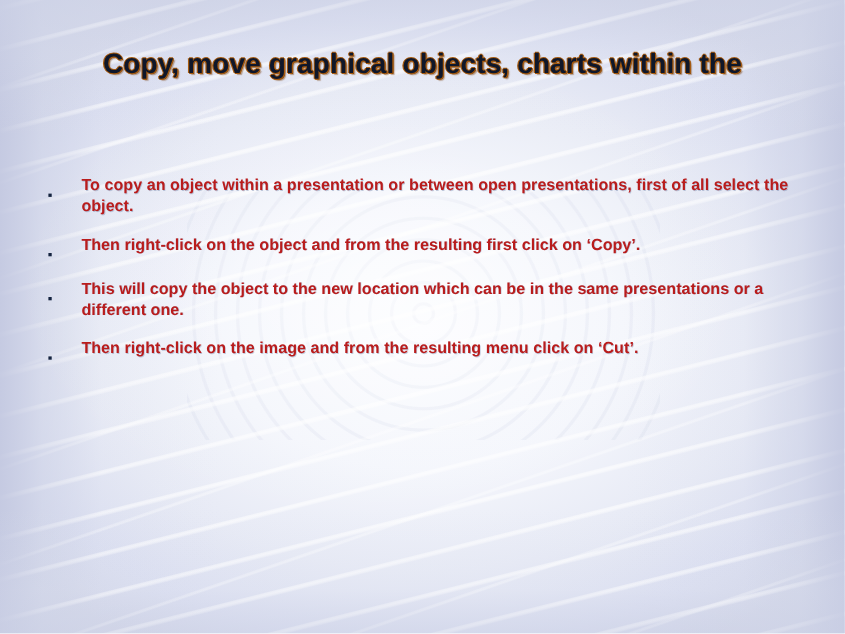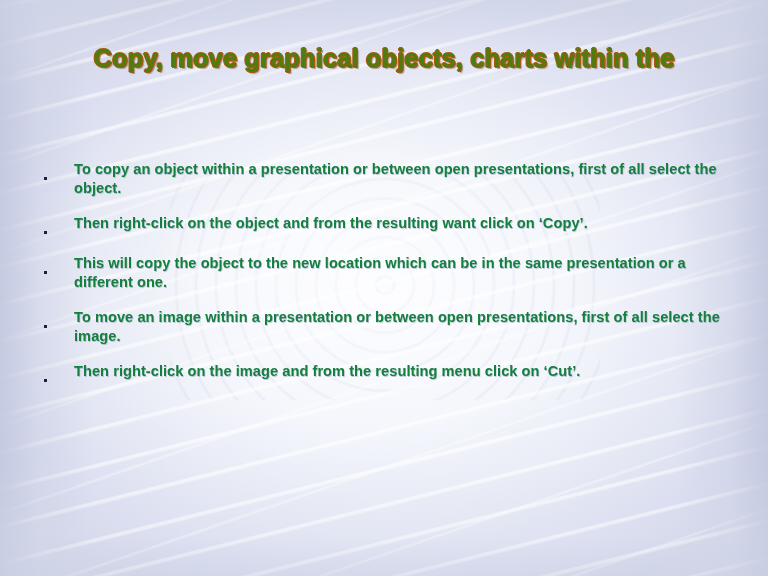--- a/index.html
+++ b/index.html
@@ -140,21 +140,21 @@
     left: 48px;
     top: 42px;
     width: 672px;
     text-align: center;
   }
 
   .title-line {
     font-size: 25.5px;
     font-weight: bold;
     line-height: 33px;
-    color: #4d7c0f;
+    color: #0f172a;
     letter-spacing: 0.1px;
     text-shadow:
        1px 0 0 #A85C10,
       -1px 0 0 #A85C10,
        0 1px 0 #A85C10,
        0 -1px 0 #A85C10,
        1px 1px 0 #8F4C0A,
        2px 2px 1px rgba(120,62,10,0.45);
   }
 
@@ -185,21 +185,21 @@
     height: 3px;
     background: #14233f;
     border-radius: 0;
   }
 
   .bullet-text {
     flex: 1 1 auto;
     font-size: 14.6px;
     font-weight: bold;
     line-height: 19px;
-    color: #15803d;
+    color: #b91c1c;
     letter-spacing: 0.05px;
     text-shadow: 0.7px 0.7px 0.6px rgba(110,130,170,0.40);
   }
 </style>
 </head>
 <body>
 
 <div id="slide">
 
   <div class="bg-base"></div>
@@ -218,33 +218,29 @@
 
     <div class="body-block">
 
       <div class="bullet-row">
         <span class="bullet-marker"><span class="bullet-dot"></span></span>
         <span class="bullet-text">To copy an object within a presentation or between open presentations, first of all select the object.</span>
       </div>
 
       <div class="bullet-row">
         <span class="bullet-marker"><span class="bullet-dot"></span></span>
-        <span class="bullet-text">Then right-click on the object and from the resulting want click on ‘Copy’.</span>
-      </div>
-
-
-      <div class="bullet-row">
-        <span class="bullet-marker"><span class="bullet-dot"></span></span>
-        <span class="bullet-text">This will copy the object to the new location which can be in the same presentation or a different one.</span>
-      </div>
-
-      <div class="bullet-row">
-        <span class="bullet-marker"><span class="bullet-dot"></span></span>
-        <span class="bullet-text">To move an image within a presentation or between open presentations, first of all select the image.</span>
-      </div>
+        <span class="bullet-text">Then right-click on the object and from the resulting first click on ‘Copy’.</span>
+      </div>
+
+
+      <div class="bullet-row">
+        <span class="bullet-marker"><span class="bullet-dot"></span></span>
+        <span class="bullet-text">This will copy the object to the new location which can be in the same presentations or a different one.</span>
+      </div>
+
 
       <div class="bullet-row">
         <span class="bullet-marker"><span class="bullet-dot"></span></span>
         <span class="bullet-text">Then right-click on the image and from the resulting menu click on ‘Cut’.</span>
       </div>
 
 
     </div>
 
   </div>

